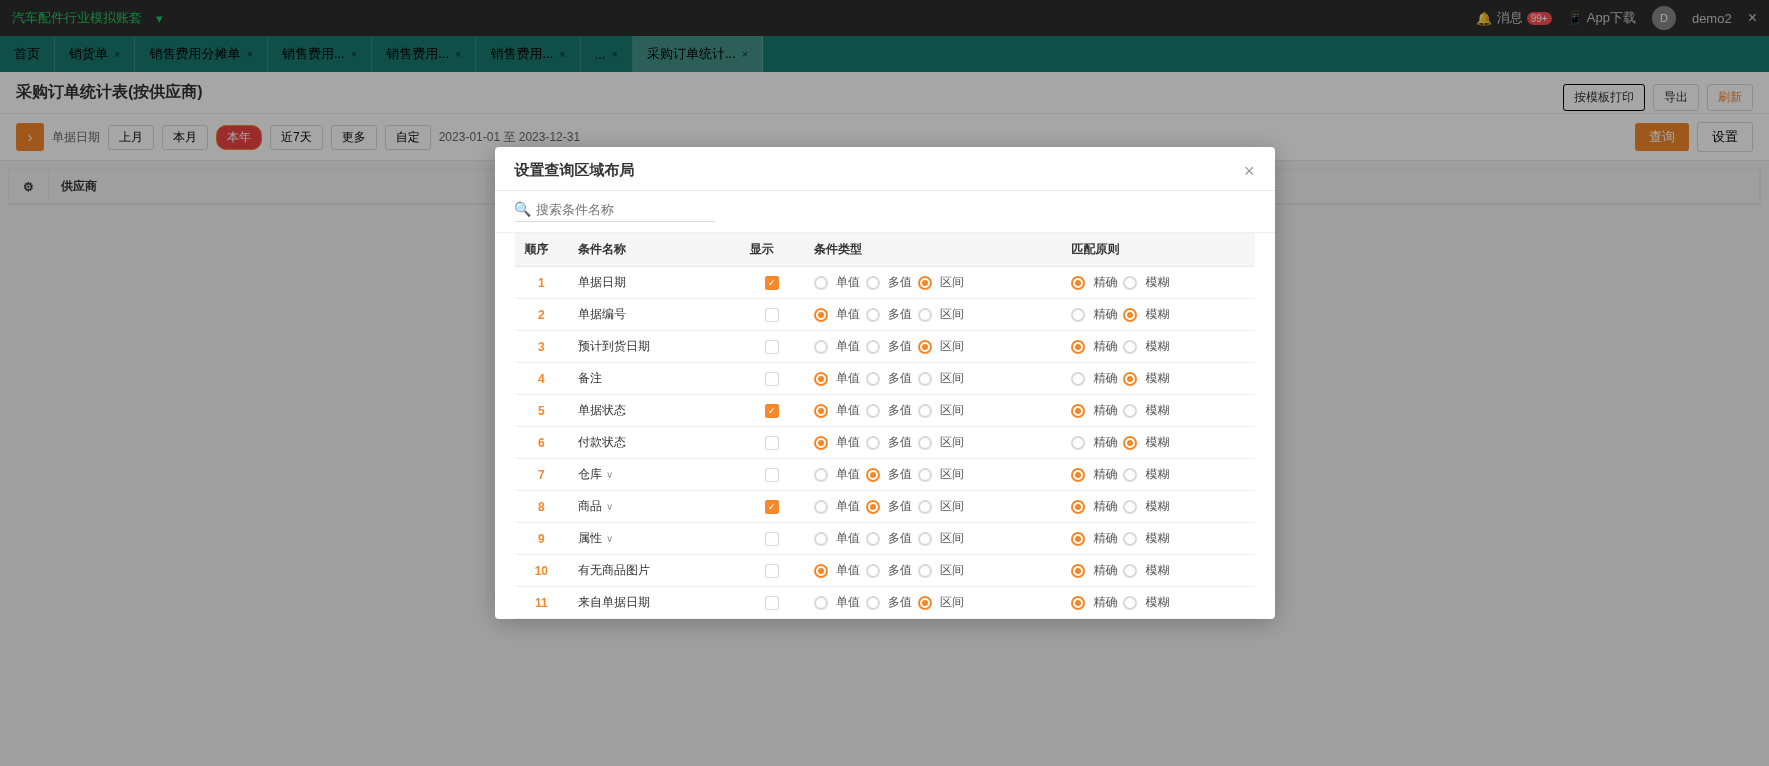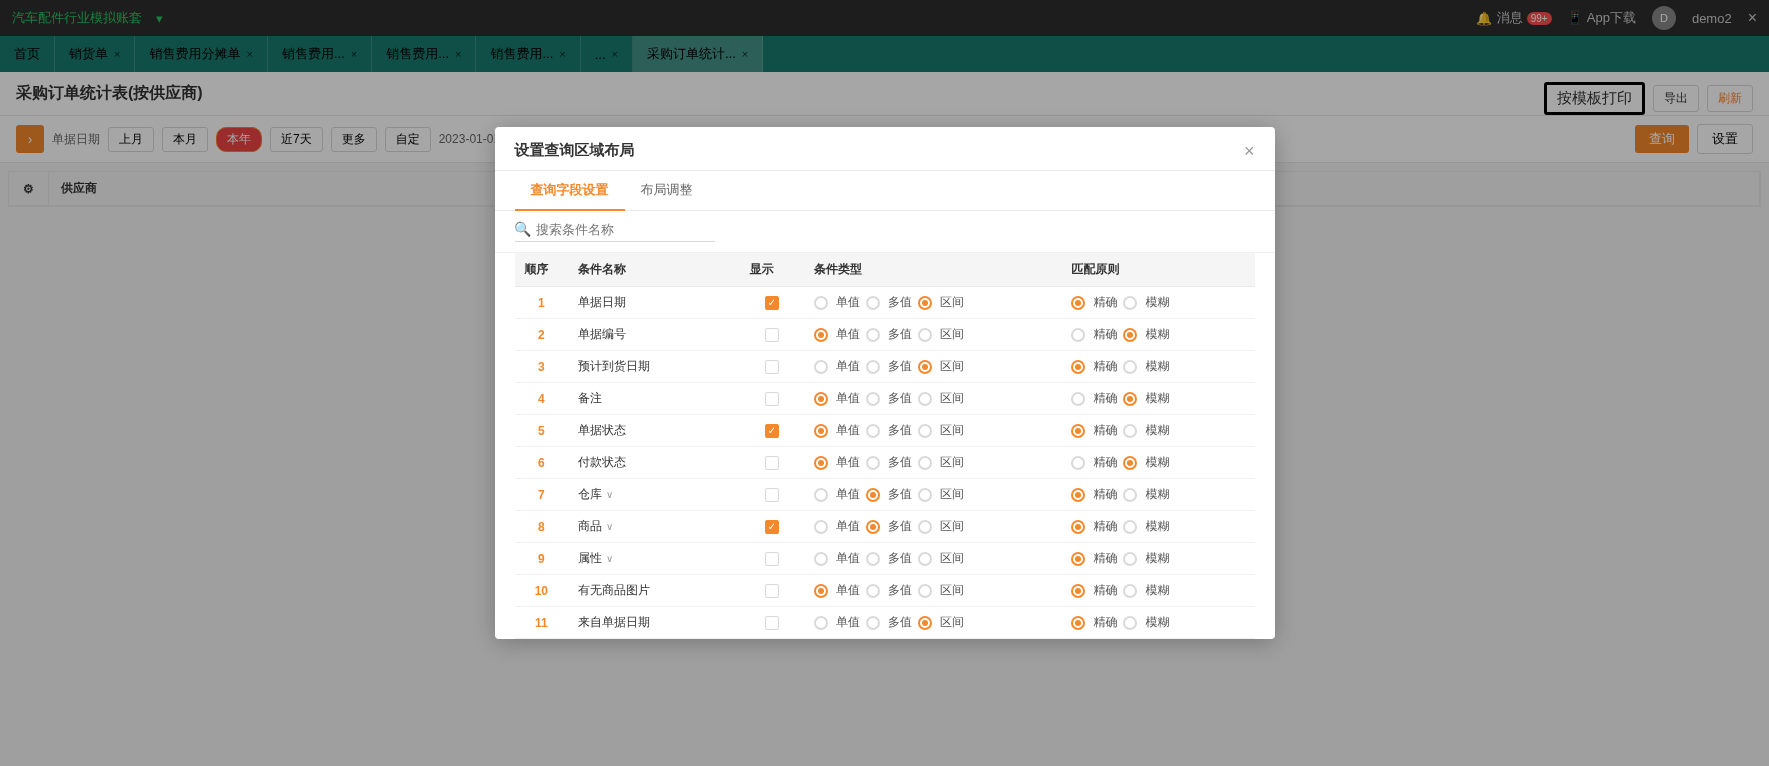--- a/index.html
+++ b/index.html
@@ -54,21 +54,21 @@
     .page-header {
       background: #fff;
       padding: 10px 16px 0 16px;
       border-bottom: 1px solid #e8e8e8;
       display: flex;
       align-items: center;
       justify-content: space-between;
     }
     .page-title { font-size: 16px; font-weight: bold; color: #333; padding-bottom: 10px; }
     .page-header-actions { display: flex; gap: 8px; align-items: center; }
-    .btn-print { border: 3px solid #000000; background: #fff; padding: 4px 10px; border-radius: 3px; cursor: pointer; font-size: 15px; color: #333; display: flex; align-items: center; gap: 4px; }
+    .btn-print { border: 1px solid #000000; background: #fff; padding: 4px 10px; border-radius: 3px; cursor: pointer; font-size: 12px; color: #333; display: flex; align-items: center; gap: 4px; }
     .btn-export { border: 1px solid #d9d9d9; background: #fff; padding: 4px 10px; border-radius: 3px; cursor: pointer; font-size: 12px; color: #333; }
     .btn-refresh { border: 1px solid #d9d9d9; background: #fff; padding: 4px 10px; border-radius: 3px; cursor: pointer; font-size: 12px; color: #f5882a; }
     .btn-query { background: #f5882a; color: #fff; border: none; padding: 5px 14px; border-radius: 3px; cursor: pointer; font-size: 13px; }
     .btn-set { border: 1px solid #d9d9d9; background: #fff; padding: 5px 14px; border-radius: 3px; cursor: pointer; font-size: 13px; }
 
     
     .filter-bar {
       background: #fff;
       padding: 8px 16px;
       display: flex;
@@ -306,24 +306,20 @@
 </div>
 
 <div class="overlay">
   <div class="dialog">
 
     <div class="dialog-header">
       <span class="dialog-title">设置查询区域布局</span>
       <span class="dialog-close">×</span>
     </div>
 
-    <div class="dialog-tabs">
-      <div class="dialog-tab active">查询字段设置</div>
-      <div class="dialog-tab">布局调整</div>
-    </div>
 
     <div class="dialog-search">
       <div class="search-box">
         <span class="search-icon-svg">🔍</span>
         <input type="text" placeholder="搜索条件名称" style="">
       </div>
     </div>
 
     <div class="dialog-body">
       <table class="conditions-table">

